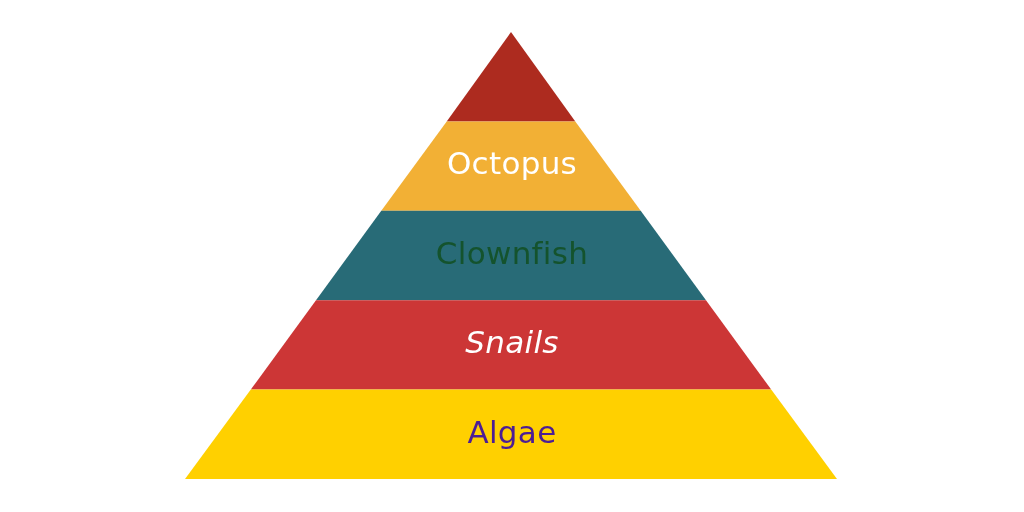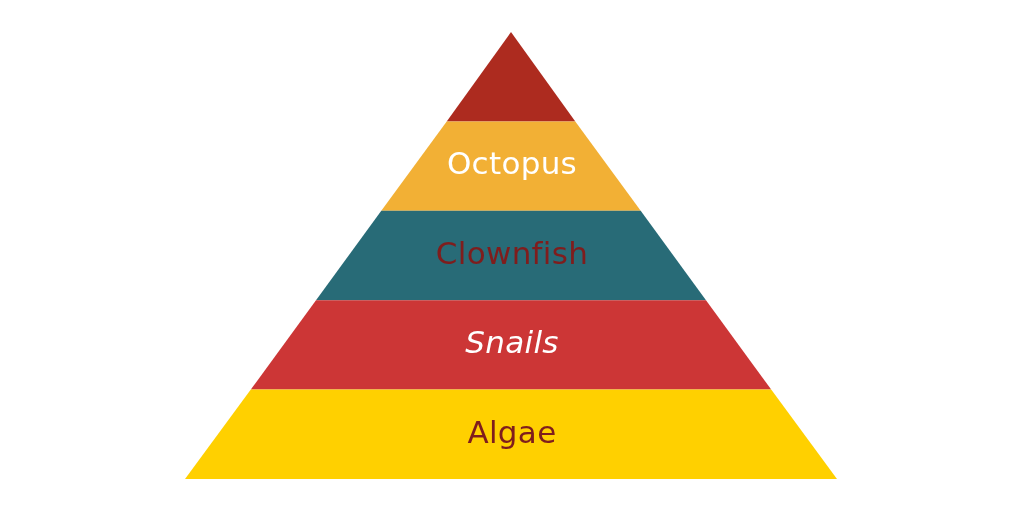--- a/index.html
+++ b/index.html
@@ -38,15 +38,15 @@
 
 <svg id="pyramid" width="1024" height="512" viewBox="0 0 1024 512" xmlns="http://www.w3.org/2000/svg">
   <polygon points="511,32 575.3,121.4 446.7,121.4" fill="#AD2B1F"></polygon>
   <polygon points="446.7,121.4 575.3,121.4 640.7,210.8 381.3,210.8" fill="#F2B035"></polygon>
   <polygon points="381.3,210.8 640.7,210.8 706.0,300.2 316.0,300.2" fill="#286B77"></polygon>
   <polygon points="316.0,300.2 706.0,300.2 771.2,389.6 250.8,389.6" fill="#CC3636"></polygon>
   <polygon points="250.8,389.6 771.2,389.6 837,479 185,479" fill="#FFD000"></polygon>
 </svg>
 
 <div class="tier-label" style="top: 143px; color: rgb(255, 255, 255);">Octopus</div>
-<div class="tier-label" style="top: 233px; color: #7f1d1d;">Clownfish</div>
+<div class="tier-label" style="top: 233px; color: #14532d;">Clownfish</div>
 <div class="tier-label" style="top: 322px; color: rgb(255, 255, 255); font-style: italic;">Snails</div>
-<div class="tier-label" style="top: 412px; color: #7f1d1d;">Algae</div>
+<div class="tier-label" style="top: 412px; color: #4c1d95;">Algae</div>
 
 </body></html>

